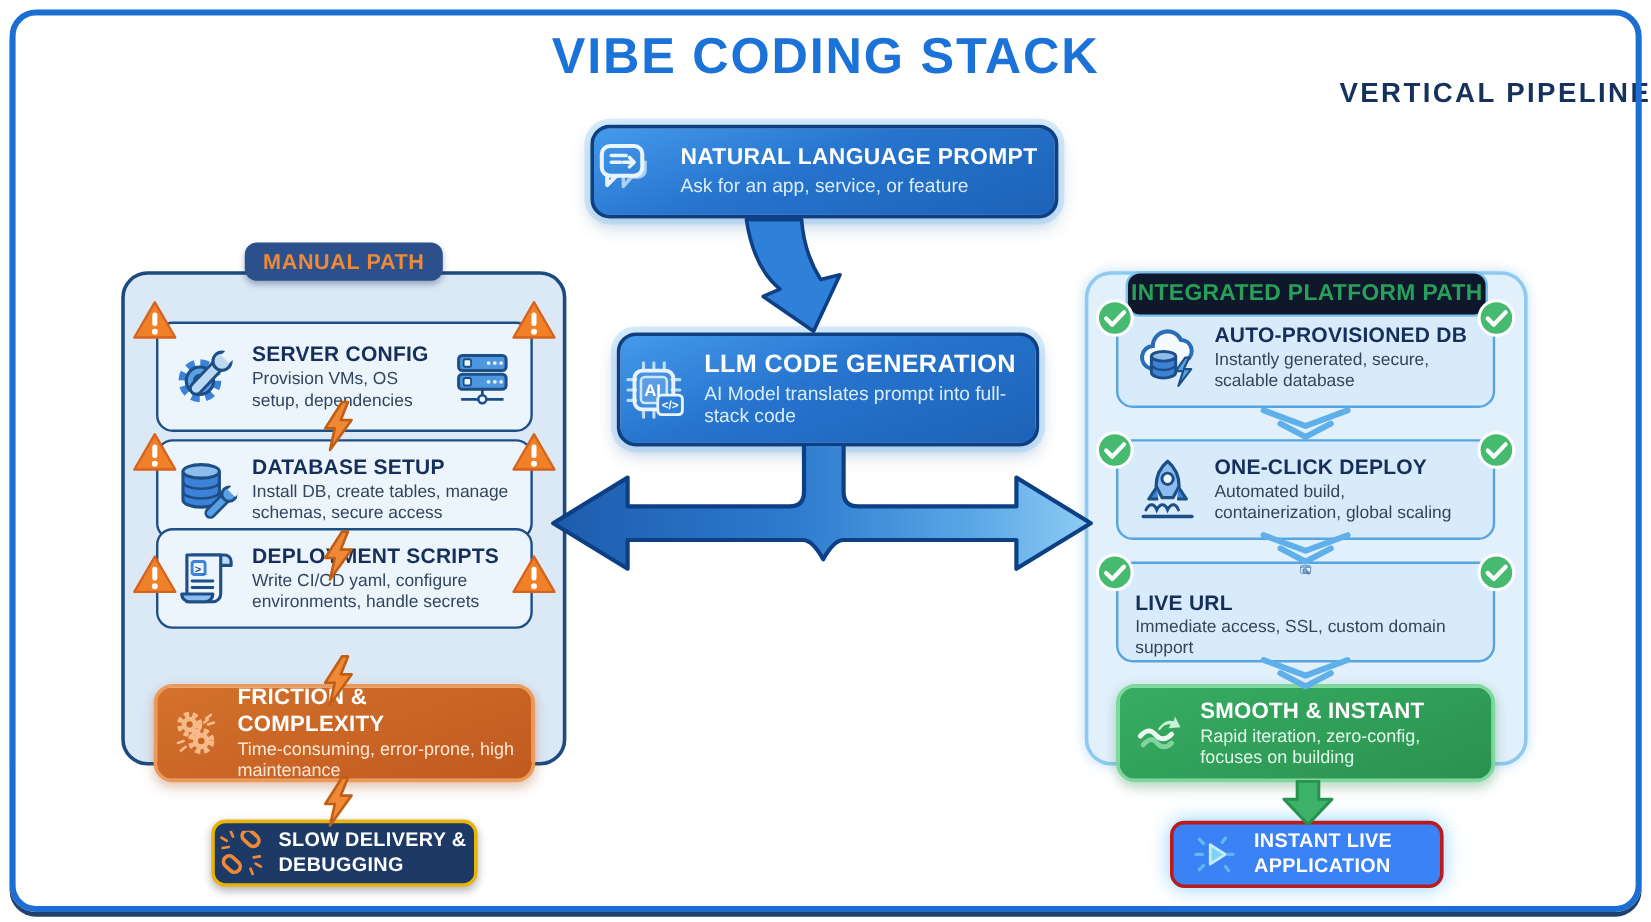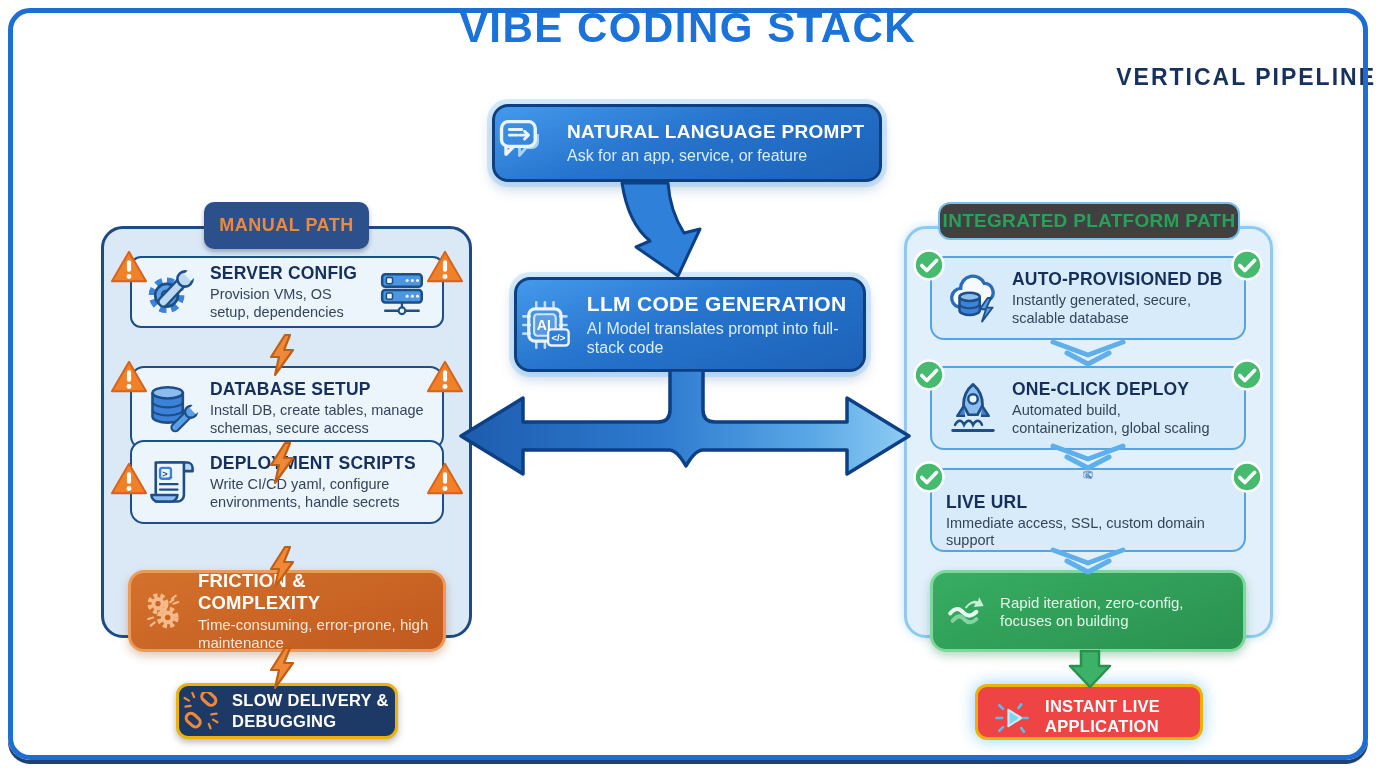--- a/index.html
+++ b/index.html
@@ -5,21 +5,21 @@
   html,body { margin:0; padding:0; background:#ffffff; }
   .stage {
     position:relative; width:1376px; height:768px; background:#ffffff;
     font-family:"Liberation Sans", sans-serif; overflow:hidden;
   }
   .frame {
     position:absolute; inset:8px; border:5px solid #1c6ed3; border-radius:22px;
     box-shadow:0 4px 0 #20406e; pointer-events:none; z-index:10;
   }
   .big-title {
-    position:absolute; top:4px; left:0; right:0; text-align:center;
+    position:absolute; top:23px; left:0; right:0; text-align:center;
     font-size:42px; font-weight:800; color:#1b72d8; letter-spacing:1.5px; margin:0;
   }
   .sub-title {
     position:absolute; top:64px; left:0; right:0; text-align:right;
     font-size:23px; font-weight:800; color:#16325c; letter-spacing:2px; margin:0;
   }
   .flow-box {
     position:absolute; display:flex; align-items:center; gap:16px; padding:0 2px;
     background:linear-gradient(160deg,#449aec 0%,#2674cd 45%,#1d62b8 100%);
     border:3px solid #0e3f80; border-radius:16px;
@@ -34,22 +34,22 @@
   .panel.platform { background:#e2f0fb; border:3px solid #8ec9f0; box-shadow:0 0 10px rgba(140,200,245,.5); }
   .badge {
     position:absolute; display:flex; align-items:center; justify-content:center;
     font-weight:800; z-index:4; box-sizing:border-box; text-align:center;
   }
   .badge.manual {
     background:#2b508c; color:#ee8937; font-size:18px; border-radius:10px;
     letter-spacing:.5px; box-shadow:0 3px 5px rgba(20,40,80,.35);
   }
   .badge.platform {
-    background:#404040; color:#27a05a; font-size:19px; border:2.5px solid #7bbfee;
-    border-radius:12px; letter-spacing:.3px;
+    background:#0f172a; color:#27a05a; font-size:19px; border:2.5px solid #7bbfee;
+    border-radius:12px; letter-spacing:.3px;margin-top:24px;
   }
   .step {
     position:absolute; display:flex; align-items:center; gap:12px; padding:0 14px;
     border-radius:14px; box-sizing:border-box; z-index:2;
   }
   .step.manual-step   { background:#ecf4fc; border:2.5px solid #1d4f86; }
   .step.platform-step { background:#d8ebfa; border:2.5px solid #56a5e3; }
   .step-text { flex:1; }
   .step-title { font-size:17.5px; font-weight:800; color:#152f5a; letter-spacing:.2px; }
   .step-desc  { font-size:14.5px; color:#33455c; line-height:1.22; margin-top:2px; }
@@ -60,21 +60,21 @@
   .outcome.friction { background:linear-gradient(160deg,#d4712c 0%,#c05a1f 100%); border:3px solid #eb9a5a; box-shadow:0 4px 10px rgba(150,70,10,.3); }
   .outcome.smooth   { background:linear-gradient(160deg,#37ad62 0%,#2a9150 100%); border:3px solid #7ed89c; box-shadow:0 4px 10px rgba(30,120,60,.3); }
   .outcome-title { font-size:18.5px; font-weight:800; letter-spacing:.2px; }
   .outcome-desc.friction-desc { font-size:15px; color:#fbe7d6; line-height:1.22; margin-top:2px; }
   .outcome-desc.smooth-desc   { font-size:15px; color:#e0f6e8; line-height:1.22; margin-top:2px; }
   .result {
     position:absolute; display:flex; align-items:center; gap:12px; justify-content:center;
     border-radius:12px; box-sizing:border-box; z-index:4;
   }
   .result.slow    { background:#1d3a66; border:3px solid #eab308; box-shadow:0 3px 7px rgba(40,40,60,.35); }
-  .result.instant { background:#ef4444; border:3px solid #eab308; box-shadow:0 0 16px rgba(120,200,250,.85);align-items:flex-end; }
+  .result.instant { background:#3b82f6; border:3px solid #b91c1c; box-shadow:0 0 16px rgba(120,200,250,.85); }
   .result-label { font-size:16.5px; font-weight:800; color:#ffffff; line-height:1.25; letter-spacing:.3px; }
   .mark { position:absolute; z-index:5; }
   .conn { position:absolute; z-index:3; }
   svg text { font-family:"Liberation Sans", sans-serif; }
 </style>
 </head>
 <body>
 
 <svg width="0" height="0" style="position:absolute" aria-hidden="true">
   <defs>
@@ -257,23 +257,23 @@
       <div class="fb-desc">AI Model translates prompt into full-stack code</div>
     </div>
   </section>
 
   <svg class="conn" style="left:455px;top:370px;" width="460" height="122" viewBox="0 0 460 122">
     <path d="M215,0 L248,0 L248,40 Q248,52 260,52 L392,52 L392,28 L454,66 L392,104 L392,80 L248,80
              Q240,80 231,96 Q222,80 214,80 L68,80 L68,104 L6,66 L68,28 L68,52 L203,52 Q215,52 215,40 Z" fill="url(#branchGrad)" stroke="#0d3f85" stroke-width="3.5" stroke-linejoin="round"></path>
   </svg>
 
   <div class="panel manual" style="left:101px;top:226px;width:371px;height:412px;"></div>
-  <div class="badge manual" style="left:204px;top:202px;width:165px;height:47px;">MANUAL PATH</div>
-
-  <div class="step manual-step" style="left:130px;top:256px;width:314px;height:72px;border-radius:11px;">
+  <div class="badge manual" style="left:204px;top:202px;width:165px;height:32px;">MANUAL PATH</div>
+
+  <div class="step manual-step" style="left:130px;top:268px;width:314px;height:92px;">
     <svg width="52" height="52">
         <use href="#sym-gearwrench"></use>
       </svg>
     <div class="step-text">
       <div class="step-title">SERVER CONFIG</div>
       <div class="step-desc">Provision VMs, OS setup, dependencies</div>
     </div>
     <svg width="50" height="50">
         <use href="#sym-servers"></use>
       </svg>
@@ -408,20 +408,21 @@
     </svg>
   <svg class="mark" style="left:1046px;top:546px;" width="84" height="30">
       <use href="#sym-chevron"></use>
     </svg>
 
   <div class="outcome smooth" style="left:930px;top:570px;width:316px;height:82px;">
     <svg width="54" height="54">
         <use href="#sym-waves-arrow"></use>
       </svg>
     <div>
+      <div class="outcome-title">SMOOTH &amp; INSTANT</div>
       <div class="outcome-desc smooth-desc">Rapid iteration, zero-config, focuses on building</div>
     </div>
   </div>
 
   <svg class="mark" style="left:1068px;top:650px;" width="44" height="38">
       <use href="#sym-greenarrow"></use>
     </svg>
 
   <div class="result instant" style="left:975px;top:684px;width:228px;height:56px;">
     <svg width="40" height="38">

